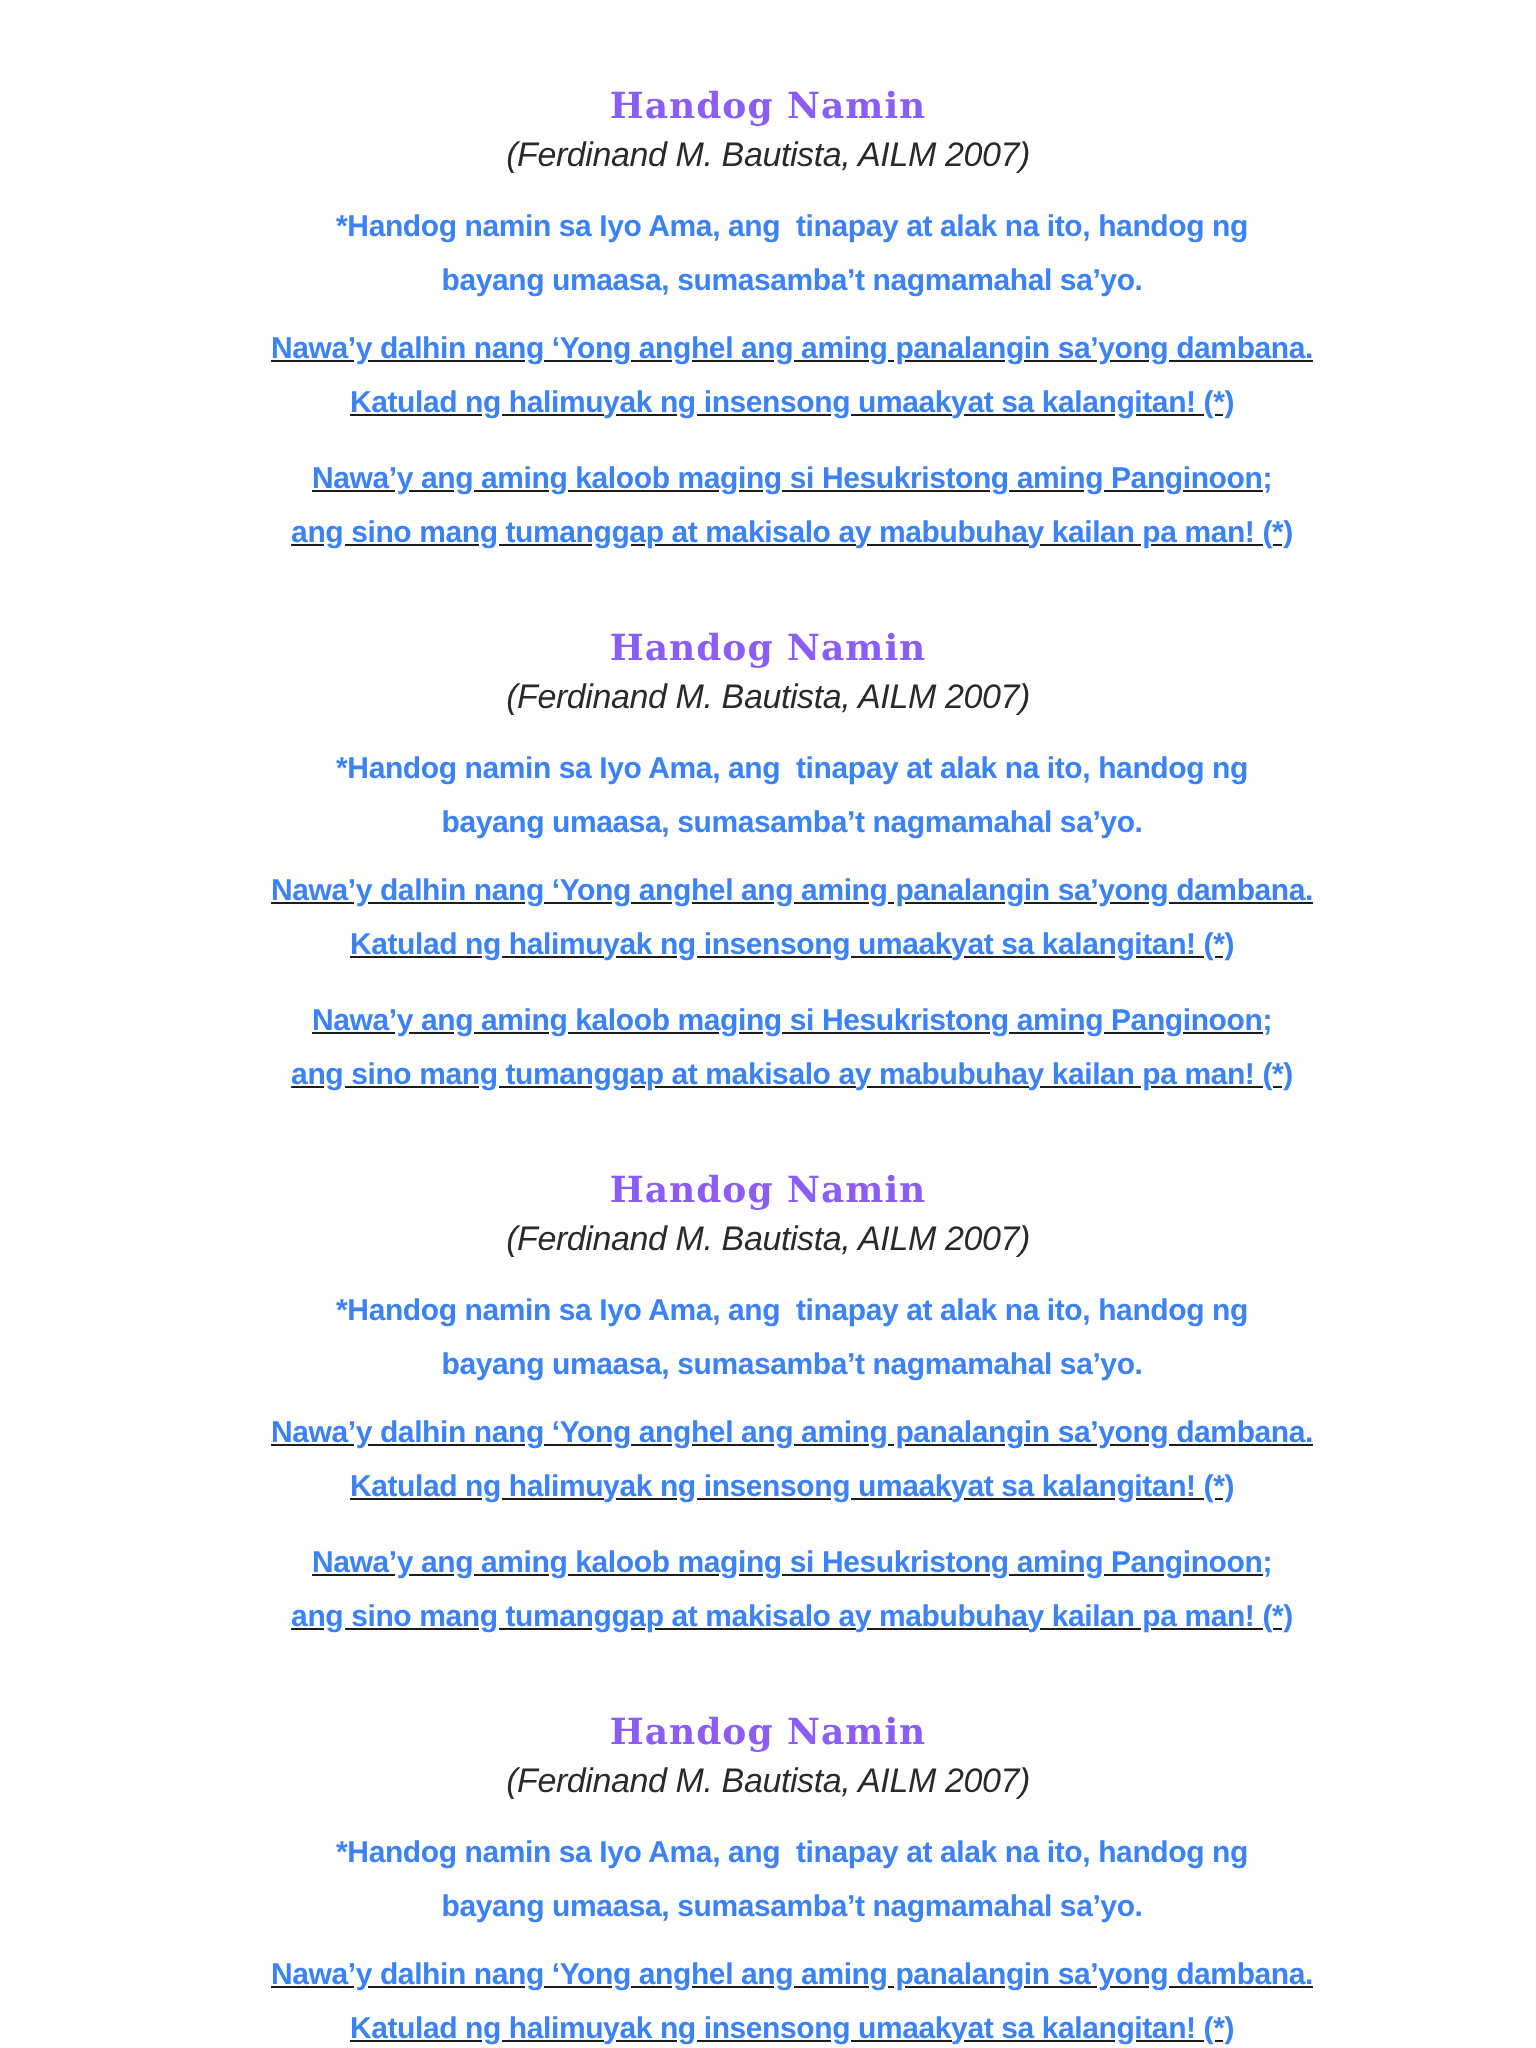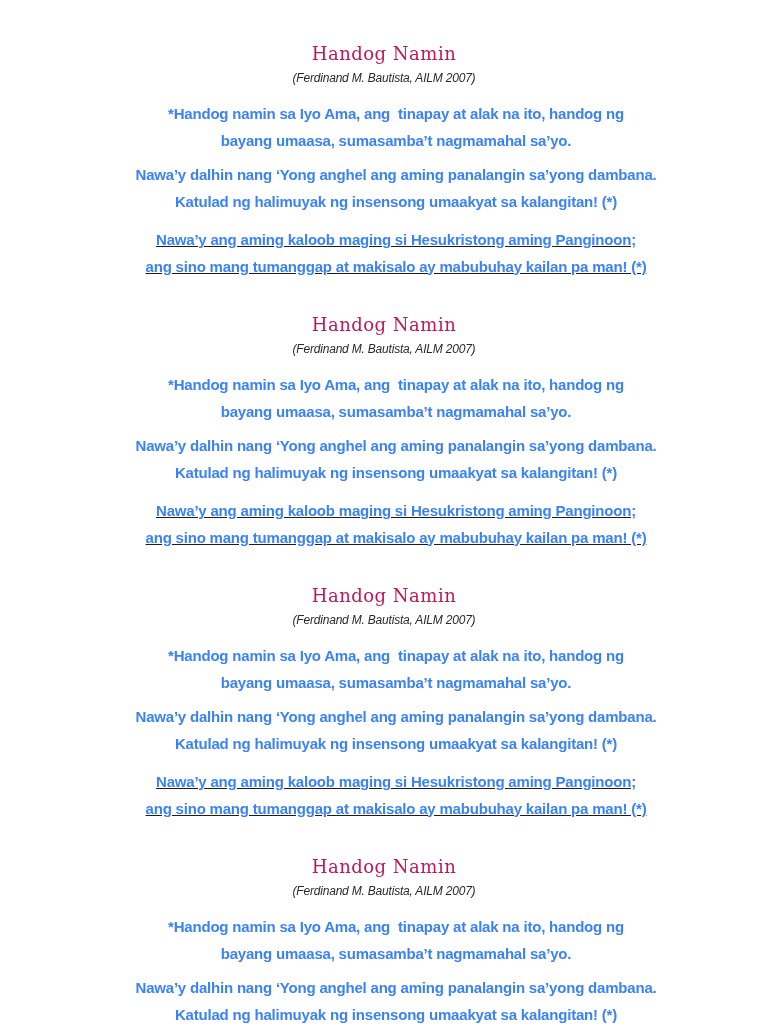--- a/index.html
+++ b/index.html
@@ -20,51 +20,51 @@
     color: #1d1d1d;
   }
   .stanza {
     height: 271px;
     overflow: visible;
   }
   .song-title {
     margin: 0;
     font-family: "DejaVu Serif", "Liberation Serif", serif;
     font-size: 18px;
-    font-weight: 400;
+    font-weight: 700;
     line-height: 20px;
     letter-spacing: 0.5px;
-    color: #be185d;
+    color: #8b5cf6;
   }
   .song-attr {
     margin: 7px 0 0 0;
     font-family: "Liberation Sans", sans-serif;
     font-style: italic;
-    font-size: 12px;
+    font-size: 17px;
     font-weight: 400;
     line-height: 14px;
     letter-spacing: -0.2px;
     color: #2a2a2a;
   }
   .verse {
     margin: 0;
   }
   .verse p {
     margin: 1px;
     font-family: "Liberation Sans", sans-serif;
     font-weight: bold;
     font-size: 15px;
     line-height: 25.5px;
     letter-spacing: -0.2px;
     white-space: pre-wrap;
     color: #3b82f6;
     padding-left: 24px;
   }
   .v1 { margin-top: 16px; }
-  .v2 { margin-top: 9px; }
+  .v2 { margin-top: 9px; text-decoration: underline; }
   .v3 { margin-top: 13px; text-decoration: underline; }
 </style>
 </head>
 <body>
 
 <div class="page">
 
   <section class="stanza">
     <h1 class="song-title">Handog Namin</h1>
     <p class="song-attr">(Ferdinand M. Bautista, AILM 2007)</p>

